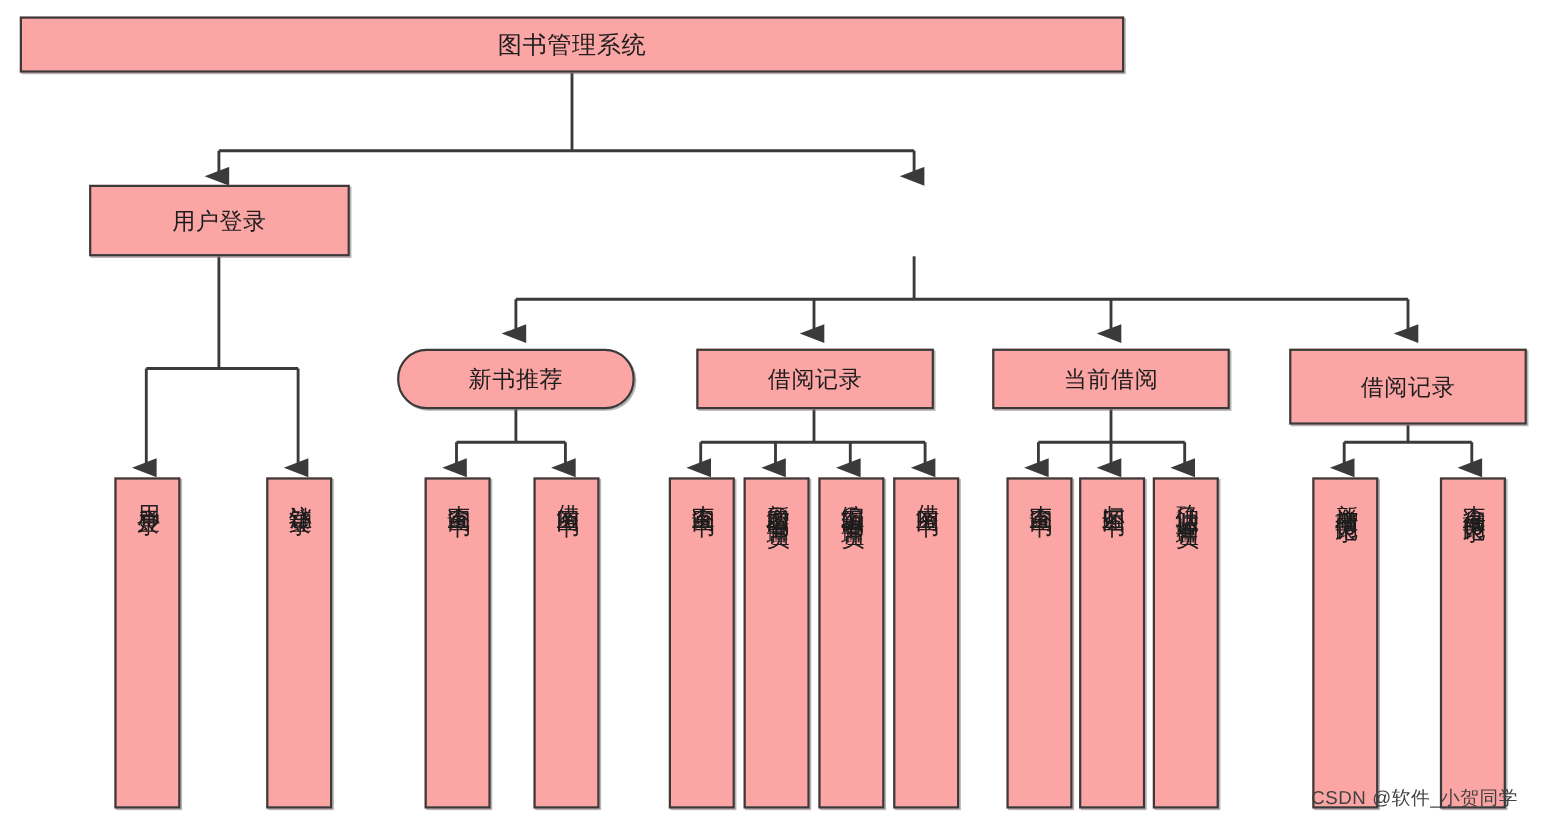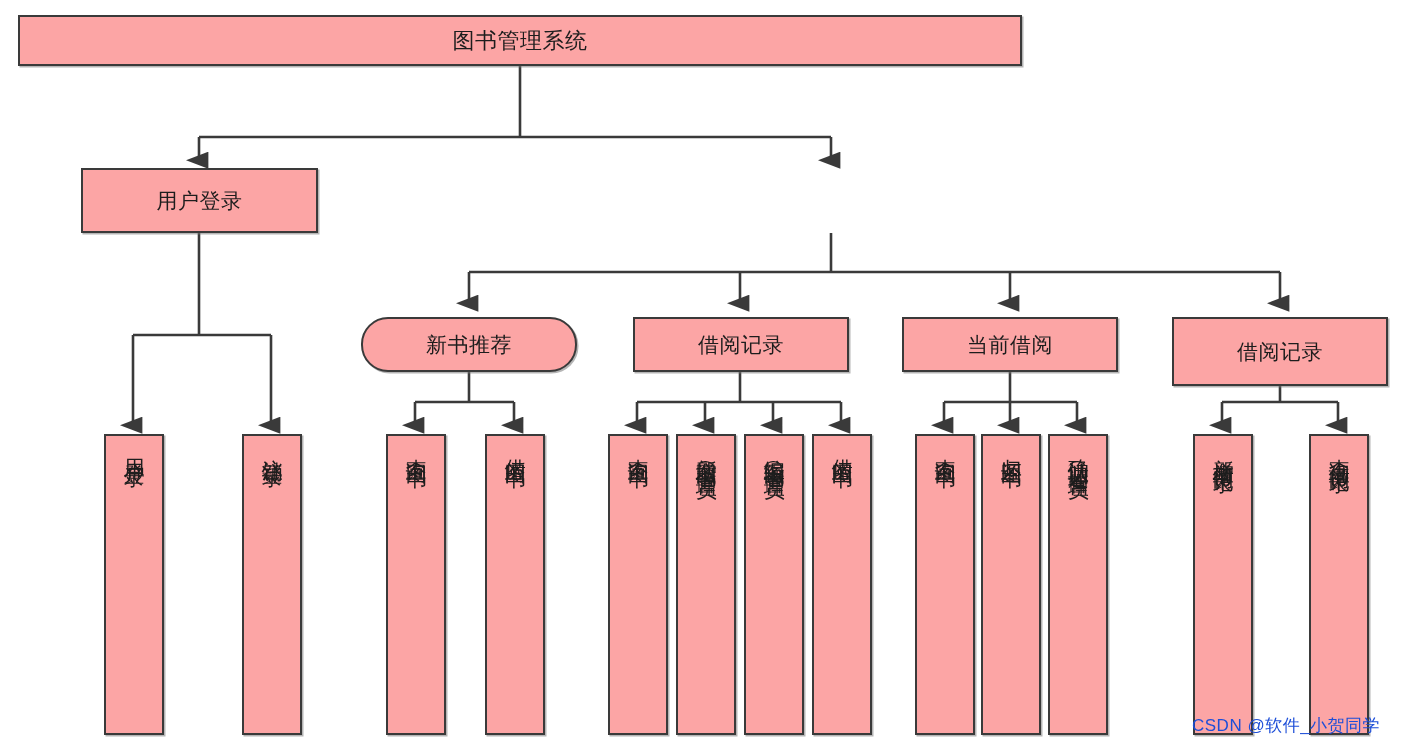--- a/index.html
+++ b/index.html
@@ -54,21 +54,21 @@
     align-self: flex-start;
     margin-top: 6px;
   }
   .leaf {
     align-items: flex-start;
     justify-content: center;
   }
   .watermark {
     position: absolute;
     font-size: 17px;
-    color: #1d4ed8;
+    color: #404040;
     white-space: nowrap;
     letter-spacing: 0.5px;
   }
 </style>
 </head>
 <body>
 
 <div id="diagram-root">
 
   <svg class="wires" viewBox="0 0 1405 747">

